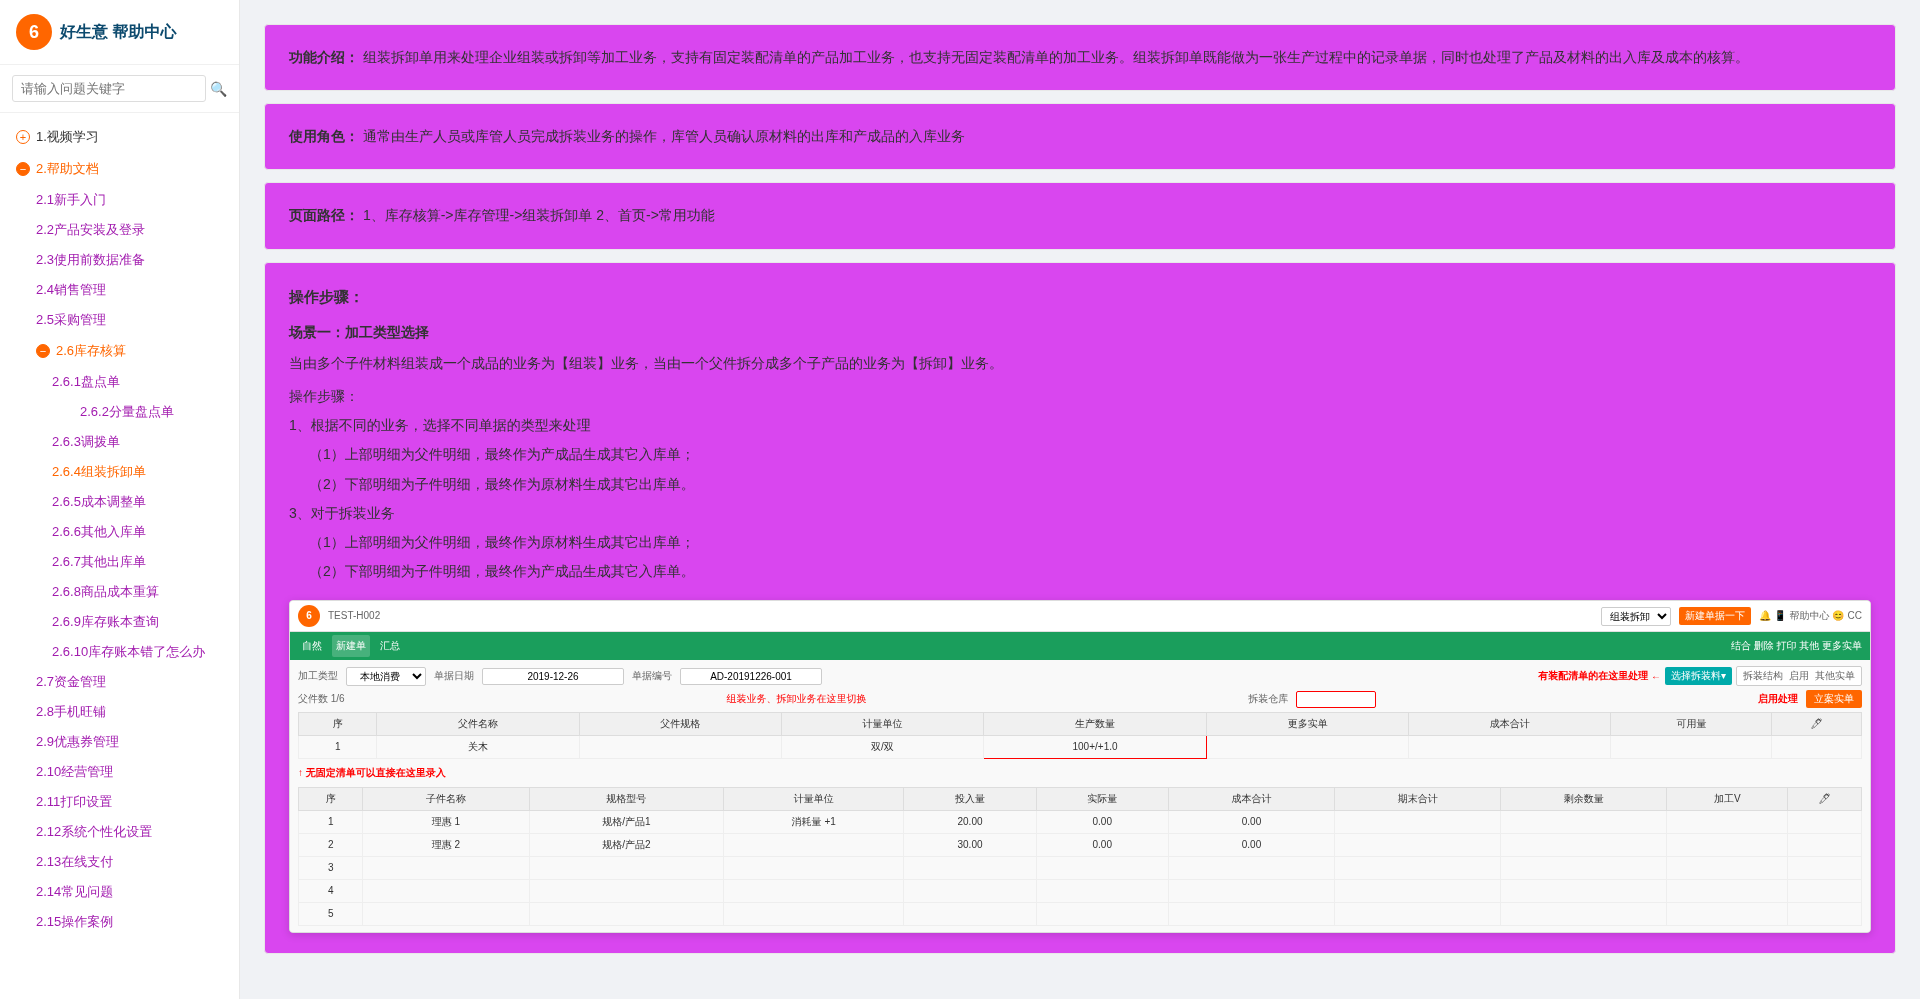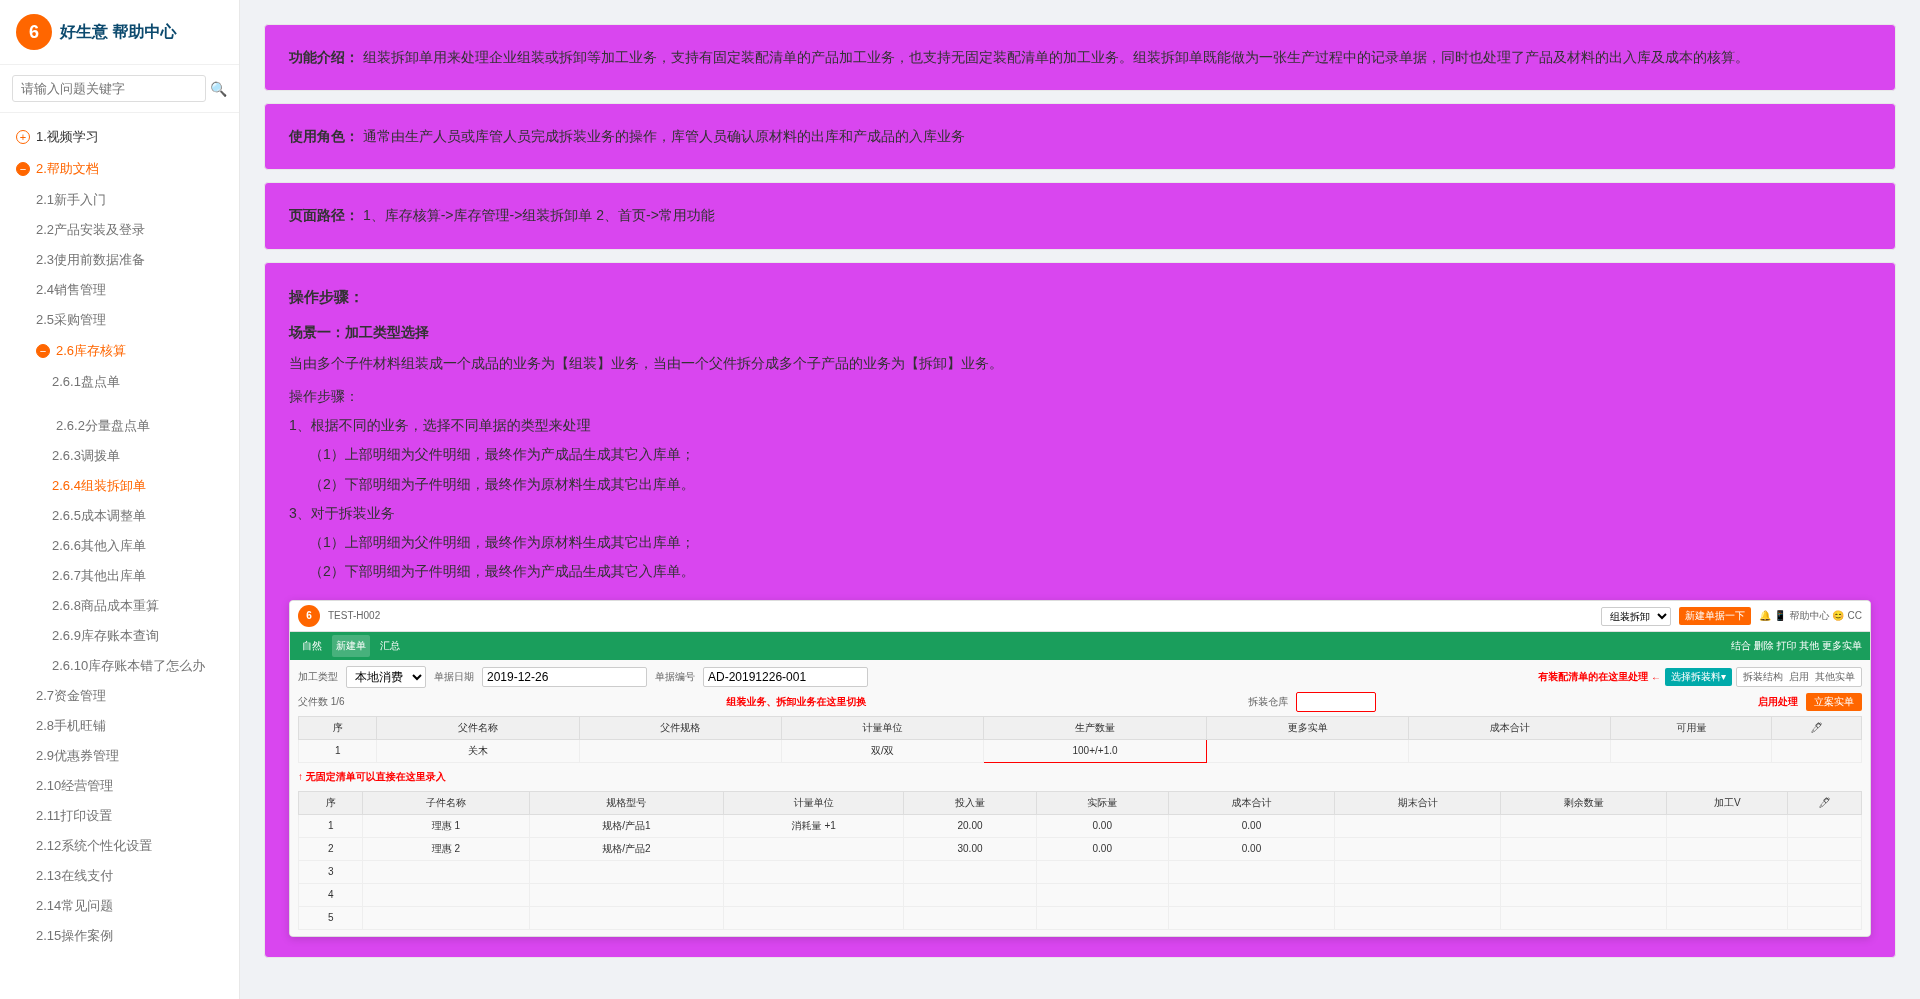--- a/index.html
+++ b/index.html
@@ -127,21 +127,21 @@
     .nav-children {
       padding-left: 0;
     }
 
     .nav-child {
       display: flex;
       align-items: center;
       padding: 6px 16px 6px 36px;
       cursor: pointer;
       font-size: 13px;
-      color: #737373;
+      color: #a21caf;
     }
     .nav-child.active { color: #f60; font-weight: 500; }
 
     
     #main {
       flex: 1;
       display: flex;
       flex-direction: column;
       overflow: hidden;
       background: #f0f2f5;
@@ -291,23 +291,24 @@
       align-items: center;
       gap: 8px;
       margin-bottom: 4px;
     }
 
     .fake-ss-label { font-size: 10px; color: #666; white-space: nowrap; }
     .fake-ss-input {
       border: 1px solid #ccc;
       border-radius: 2px;
       padding: 2px 4px;
-      font-size: 12px;
+      font-size: 10px;
       background: #fff;
       min-width: 80px;
+      text-align: center;
     }
 
     .fake-ss-input.red-border { border-color: red; }
 
     .fake-ss-table {
       width: 100%;
       border-collapse: collapse;
       font-size: 10px;
       margin-top: 4px;
     }
@@ -362,21 +363,21 @@
         <div class="nav-child">2.3使用前数据准备</div>
         <div class="nav-child">2.4销售管理</div>
         <div class="nav-child">2.5采购管理</div>
 
         <div class="nav-parent active-parent" style="padding-left:36px;">
           <div class="minus-icon">−</div>
           <span>2.6库存核算</span>
         </div>
         <div class="nav-children">
           <div class="nav-child" style="padding-left:52px;">2.6.1盘点单</div>
-          <div class="nav-child" style="padding-left:56px;margin-top:14px;">2.6.2分量盘点单</div>
+          <div class="nav-child" style="padding-left:80px;">2.6.2分量盘点单</div>
           <div class="nav-child" style="padding-left:52px;">2.6.3调拨单</div>
           <div class="nav-child active" style="padding-left:52px;">2.6.4组装拆卸单</div>
           <div class="nav-child" style="padding-left:52px;">2.6.5成本调整单</div>
           <div class="nav-child" style="padding-left:52px;">2.6.6其他入库单</div>
           <div class="nav-child" style="padding-left:52px;">2.6.7其他出库单</div>
           <div class="nav-child" style="padding-left:52px;">2.6.8商品成本重算</div>
           <div class="nav-child" style="padding-left:52px;">2.6.9库存账本查询</div>
           <div class="nav-child" style="padding-left:52px;">2.6.10库存账本错了怎么办</div>
         </div>
 
@@ -467,21 +468,21 @@
             <div style="display:flex;align-items:center;gap:4px;position:relative;">
               <span style="color:red;font-size:10px;font-weight:bold;white-space:nowrap;">有装配清单的在这里处理 ←</span>
               <button style="background:#00aaaa;color:#fff;border:none;border-radius:2px;padding:2px 6px;font-size:10px;">选择拆装料▾</button>
               <button style="background:#fff;border:1px solid #ccc;border-radius:2px;padding:2px 6px;font-size:10px;color:#666;font-family:Liberation Mono, monospace;">拆装结构 启用 其他实单</button>
             </div>
           </div>
 
           <div class="fake-ss-form-row">
             <span class="fake-ss-label">父件数 1/6</span>
             <div style="flex:1;"></div>
-            <span style="color:red;font-size:10px;font-weight:bold;text-align:right;">组装业务、拆卸业务在这里切换</span>
+            <span style="color:red;font-size:10px;font-weight:normal;text-align:right;">组装业务、拆卸业务在这里切换</span>
             <div style="flex:1;"></div>
             <span class="fake-ss-label">拆装仓库</span>
             <input class="fake-ss-input red-border" style="width: 80px;">
             <div style="flex:1;"></div>
             <span style="color:red;font-size:10px;font-weight:bold;">启用处理</span>
             <button style="background:#f60;color:#fff;border:none;border-radius:2px;padding:2px 8px;font-size:10px;">立案实单</button>
           </div>
 
           <table class="fake-ss-table">
             <thead>

